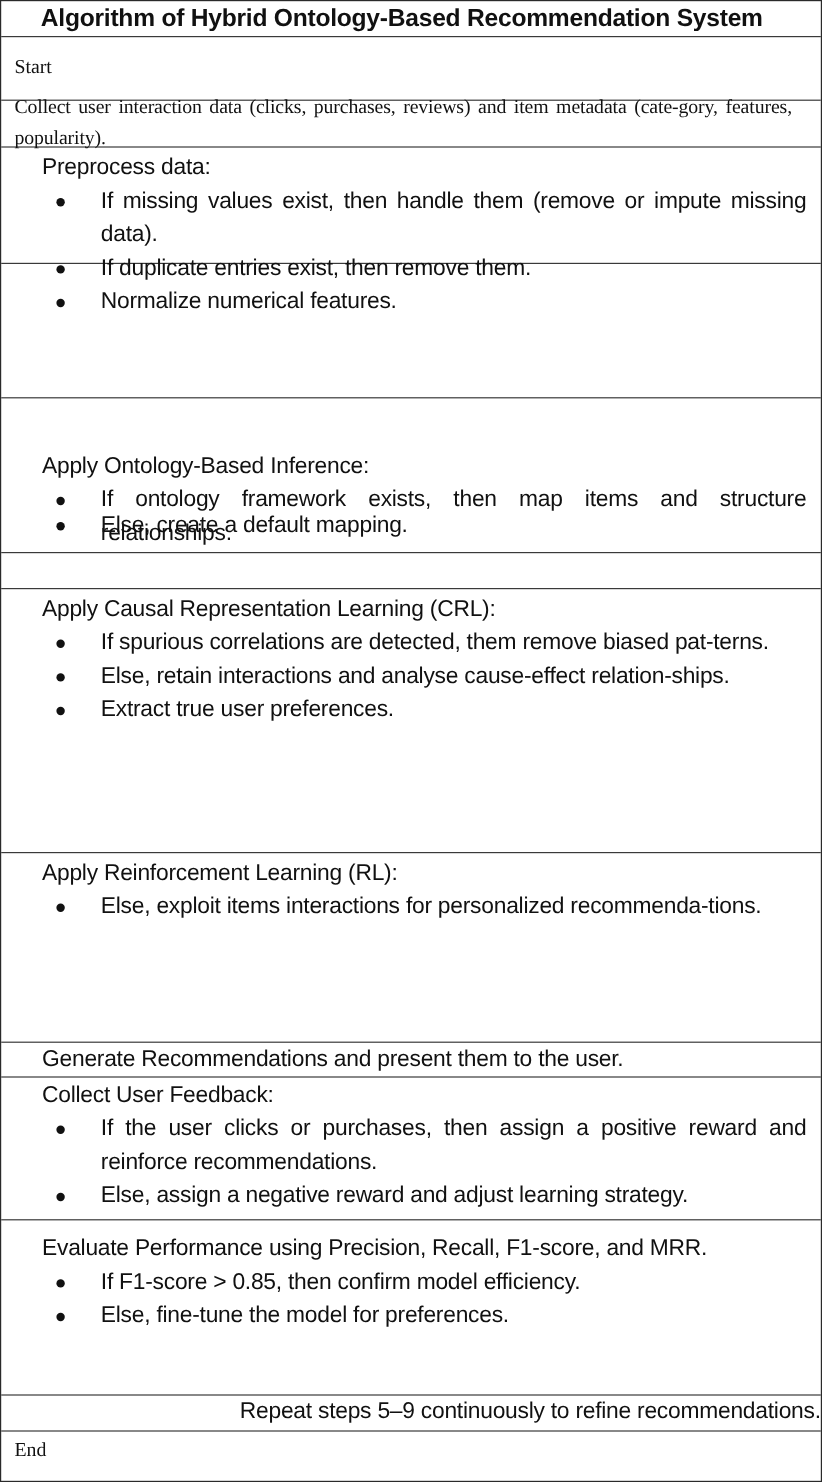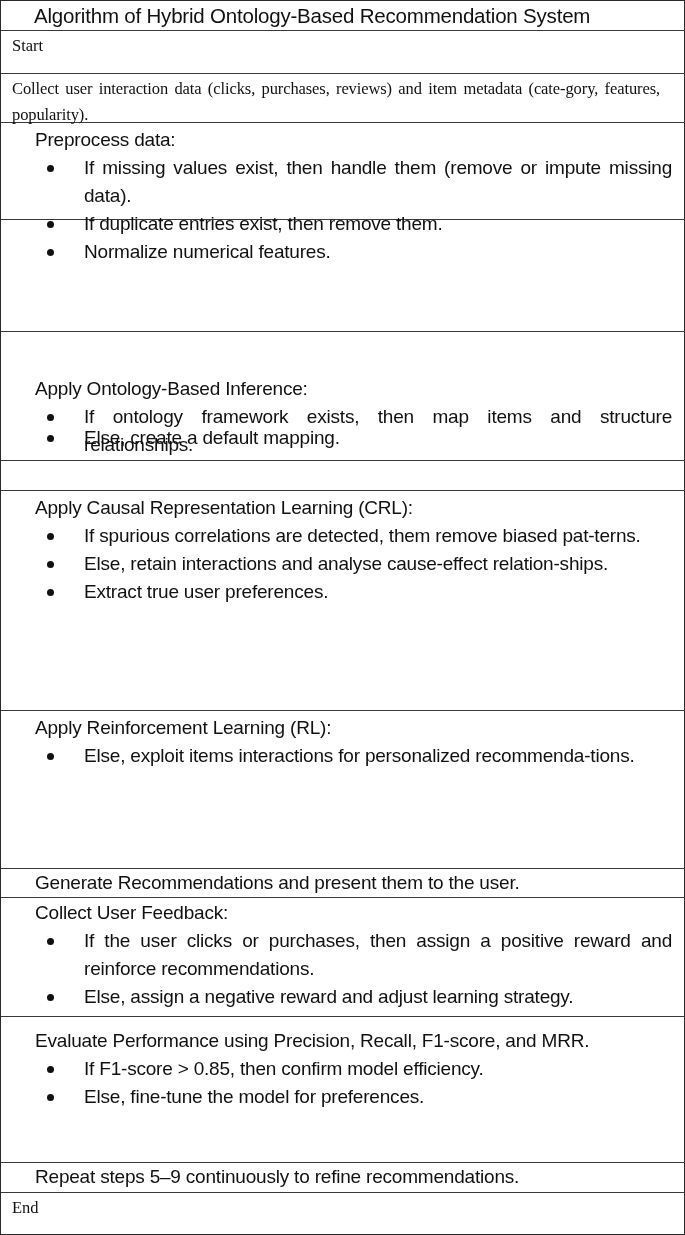--- a/index.html
+++ b/index.html
@@ -35,25 +35,25 @@
     position: absolute; left: 46px; top: 11px;
     width: 7px; height: 7px; border-radius: 50%;
     background: #111;
   }
 </style>
 </head>
 <body>
 
 <div class="tbl">
 
-  <div class="row sans title" style="top:0;height:30px;">
+  <div class="row sans title" style="top:0;height:30px;font-weight:bold;">
     <span>Algorithm of Hybrid Ontology-Based Recommendation System</span>
   </div>
 
-  <div class="row serif plain-serif" style="top:30px;height:43px;">
+  <div class="row serif plain-serif" style="top:40px;height:43px;">
     <span>Start</span>
   </div>
 
   <div class="row serif plain-serif just" style="top:73px;height:49px;">
     <span>Collect user interaction data (clicks, purchases, reviews) and item metadata (cate-gory, features, popularity).</span>
   </div>
 
   <div class="row sans" style="top:122px;height:97px;">
     <div class="heading">Preprocess data:</div>
     <ul class="bullets">
@@ -109,21 +109,21 @@
   </div>
 
   <div class="row sans" style="top:1016px;height:146px;">
     <div class="heading" style="padding-top:10px;">Evaluate Performance using Precision, Recall, F1-score, and MRR.</div>
     <ul class="bullets">
       <li><span class="dot"></span><span>If F1-score &gt; 0.85, then confirm model efficiency.</span></li>
       <li><span class="dot"></span><span>Else, fine-tune the model for preferences.</span></li>
     </ul>
   </div>
 
-  <div class="row sans" style="top:1162px;height:30px;">
+  <div class="row sans" style="top:1162px;height:30px;text-align:right;">
     <div class="heading" style="padding-top:0;">Repeat steps 5–9 continuously to refine recommendations.</div>
   </div>
 
   <div class="row serif plain-serif last" style="top:1192px;height:41px;">
     <span>End</span>
   </div>
 
 </div>
 
 </body></html>

